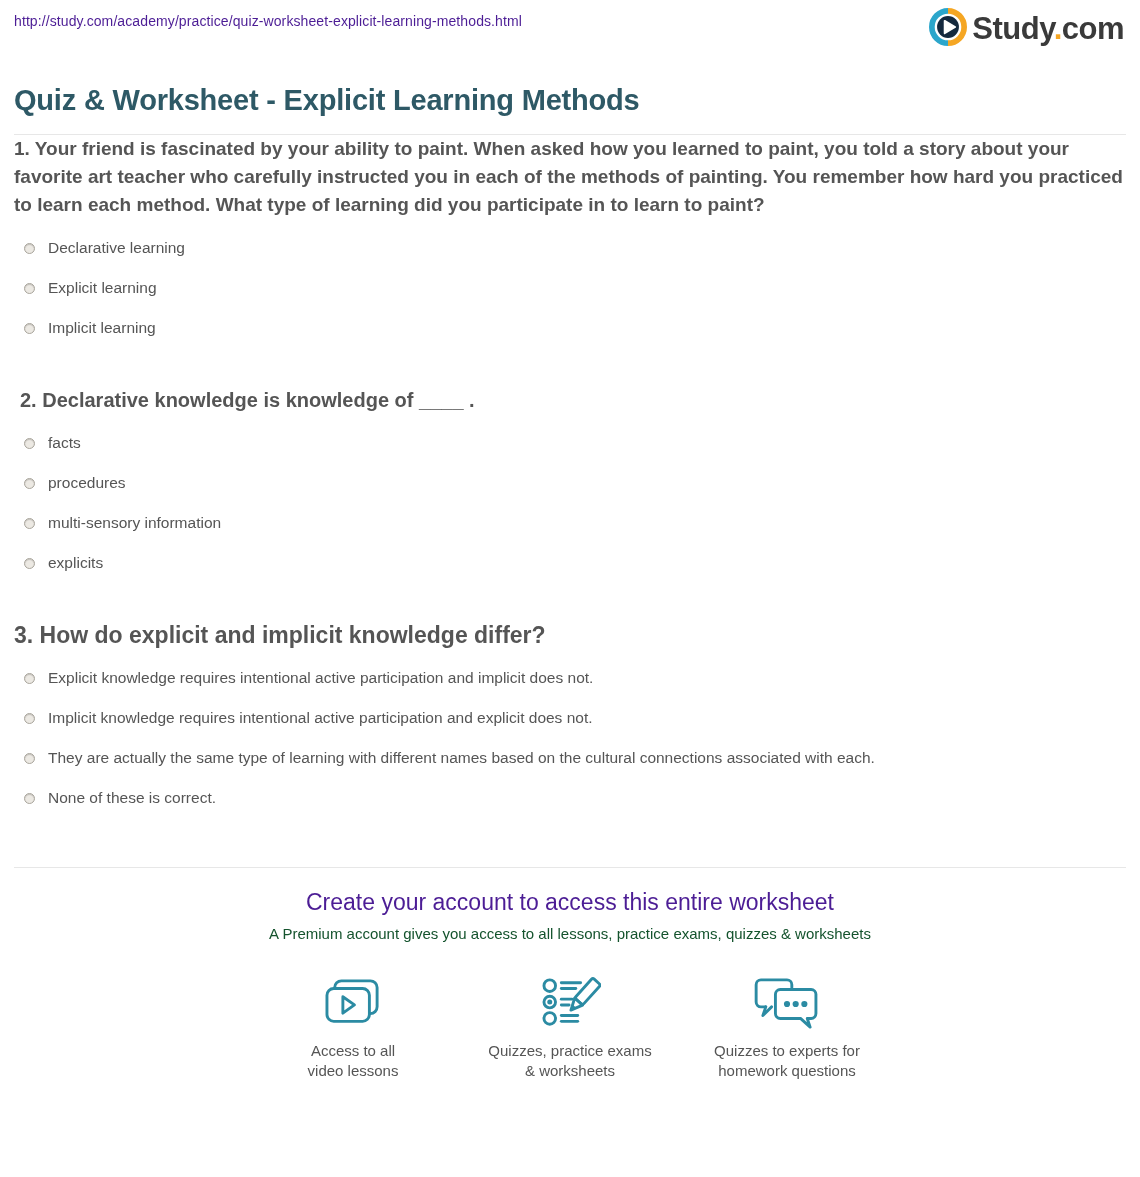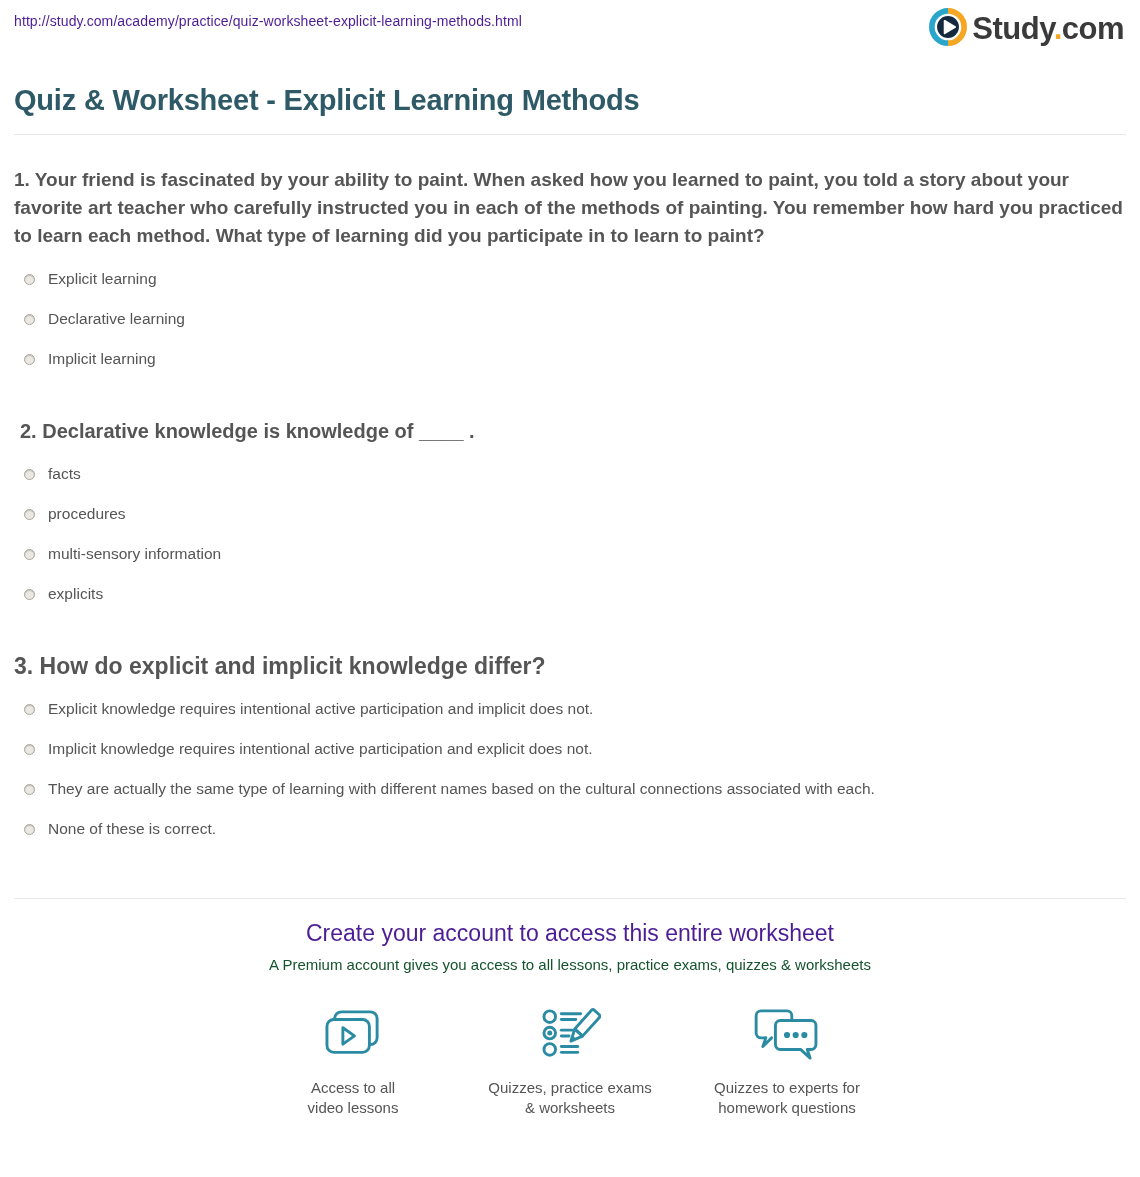--- a/index.html
+++ b/index.html
@@ -51,21 +51,21 @@
     letter-spacing: -0.2px;
   }
   .divider {
     border: none;
     border-top: 1px solid #e7e7e7;
     margin: 17px 14px 0 14px;
   }
 
   
   .quiz { padding: 0 14px; }
-  .question { margin-top: 31px; }
+  .question { }
   .q-prompt {
     font-size: 19px;
     font-weight: bold;
     color: #555555;
     line-height: 28px;
     margin: 0;
     max-width: 1110px;
   }
   .options { margin-top: 9px; }
   .option {
@@ -115,21 +115,21 @@
     justify-content: center;
     margin-top: 33px;
   }
   .feature {
     width: 217px;
     text-align: center;
   }
   .feature-icon { height: 56px; display: flex; align-items: center; justify-content: center; }
   .feature-icon svg { display: block; }
   .feature-label {
-    margin-top: 16px;
+    margin-top: 10px;
     font-size: 15px;
     line-height: 20px;
     color: #555555;
   }
 
   .icon-stroke { fill: none; stroke: #2b8ba3; stroke-width: 3; stroke-linecap: round; stroke-linejoin: round; }
   .icon-fill { fill: #2b8ba3; stroke: none; }
 </style>
 </head>
 <body>
@@ -152,25 +152,25 @@
 <h1 class="page-title">Quiz &amp; Worksheet - Explicit Learning Methods</h1>
 <hr class="divider">
 
 <div class="quiz">
 
   <div class="question">
     <p class="q-prompt">1. Your friend is fascinated by your ability to paint. When asked how you learned to paint, you told a story about your favorite art teacher who carefully instructed you in each of the methods of painting. You remember how hard you practiced to learn each method. What type of learning did you participate in to learn to paint?</p>
     <div class="options">
       <div class="option">
         <span class="radio"></span>
+        <span class="option-label">Declarative learning</span>
+      </div>
+      <div class="option">
+        <span class="radio"></span>
         <span class="option-label">Explicit learning</span>
-      </div>
-      <div class="option">
-        <span class="radio"></span>
-        <span class="option-label">Declarative learning</span>
       </div>
       <div class="option">
         <span class="radio"></span>
         <span class="option-label">Implicit learning</span>
       </div>
     </div>
   </div>
 
   <div class="question" style="margin-top:38px;">
     <p class="q-prompt" style="font-size:20px;margin-left:6px;">2. Declarative knowledge is knowledge of ____ .</p>

